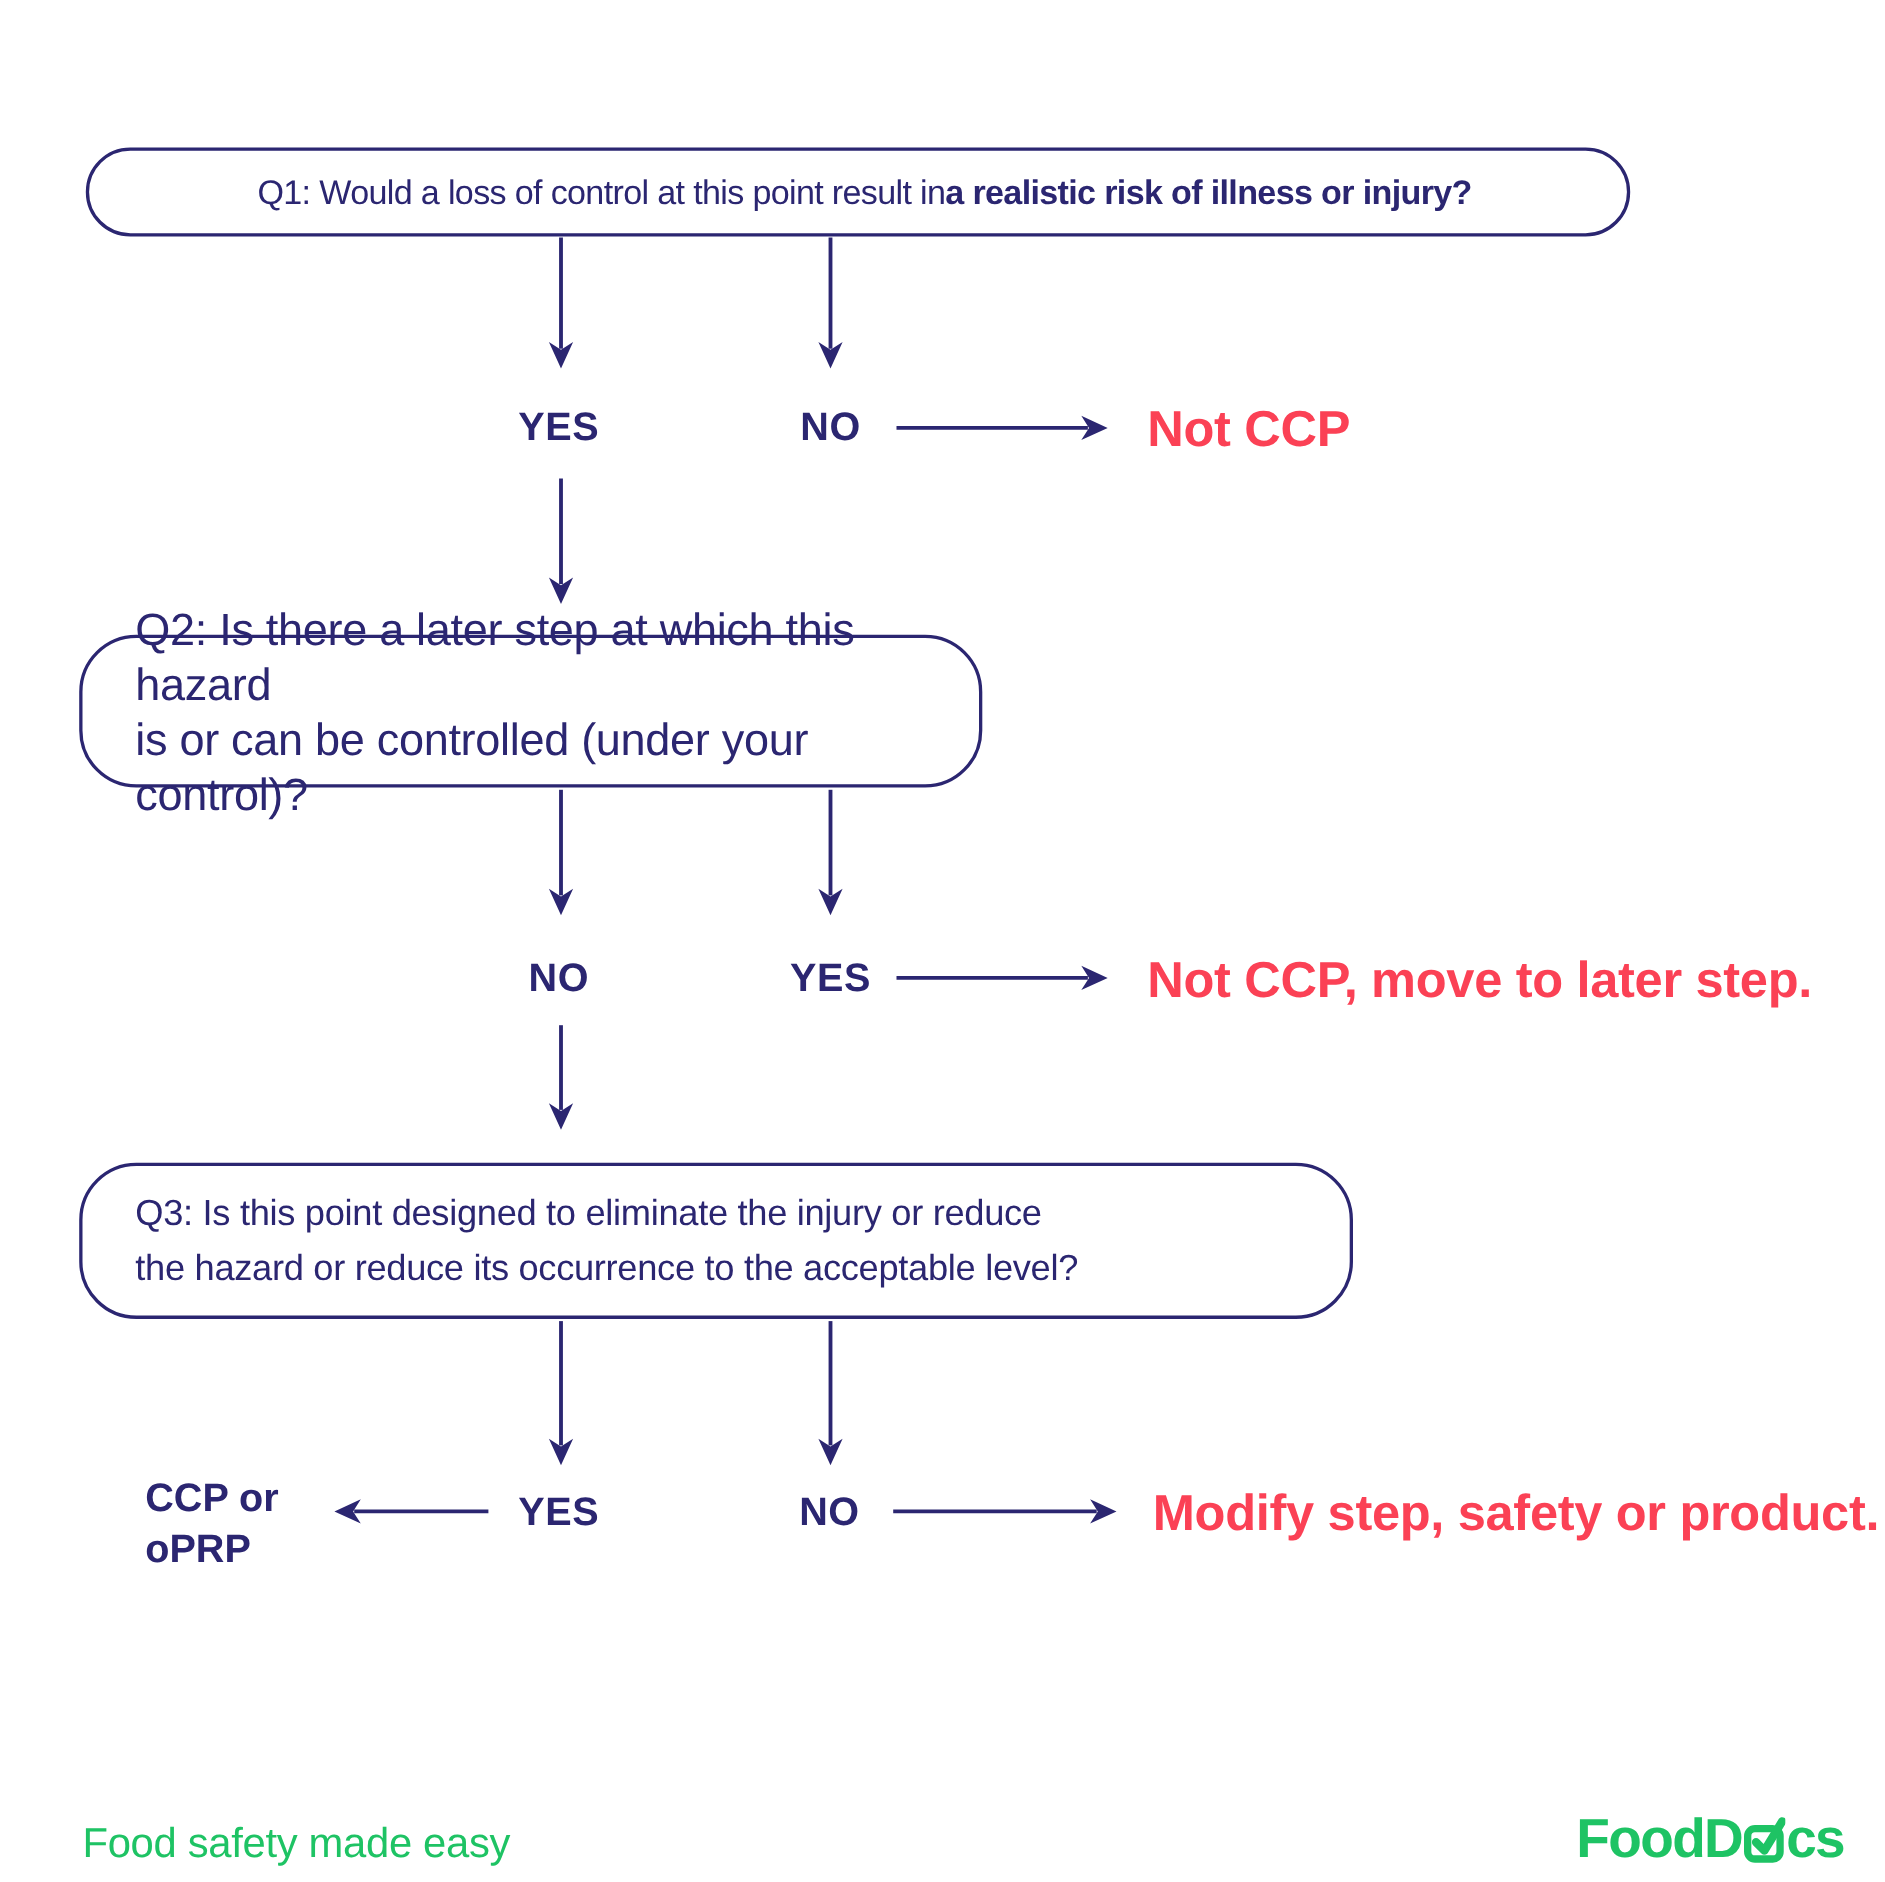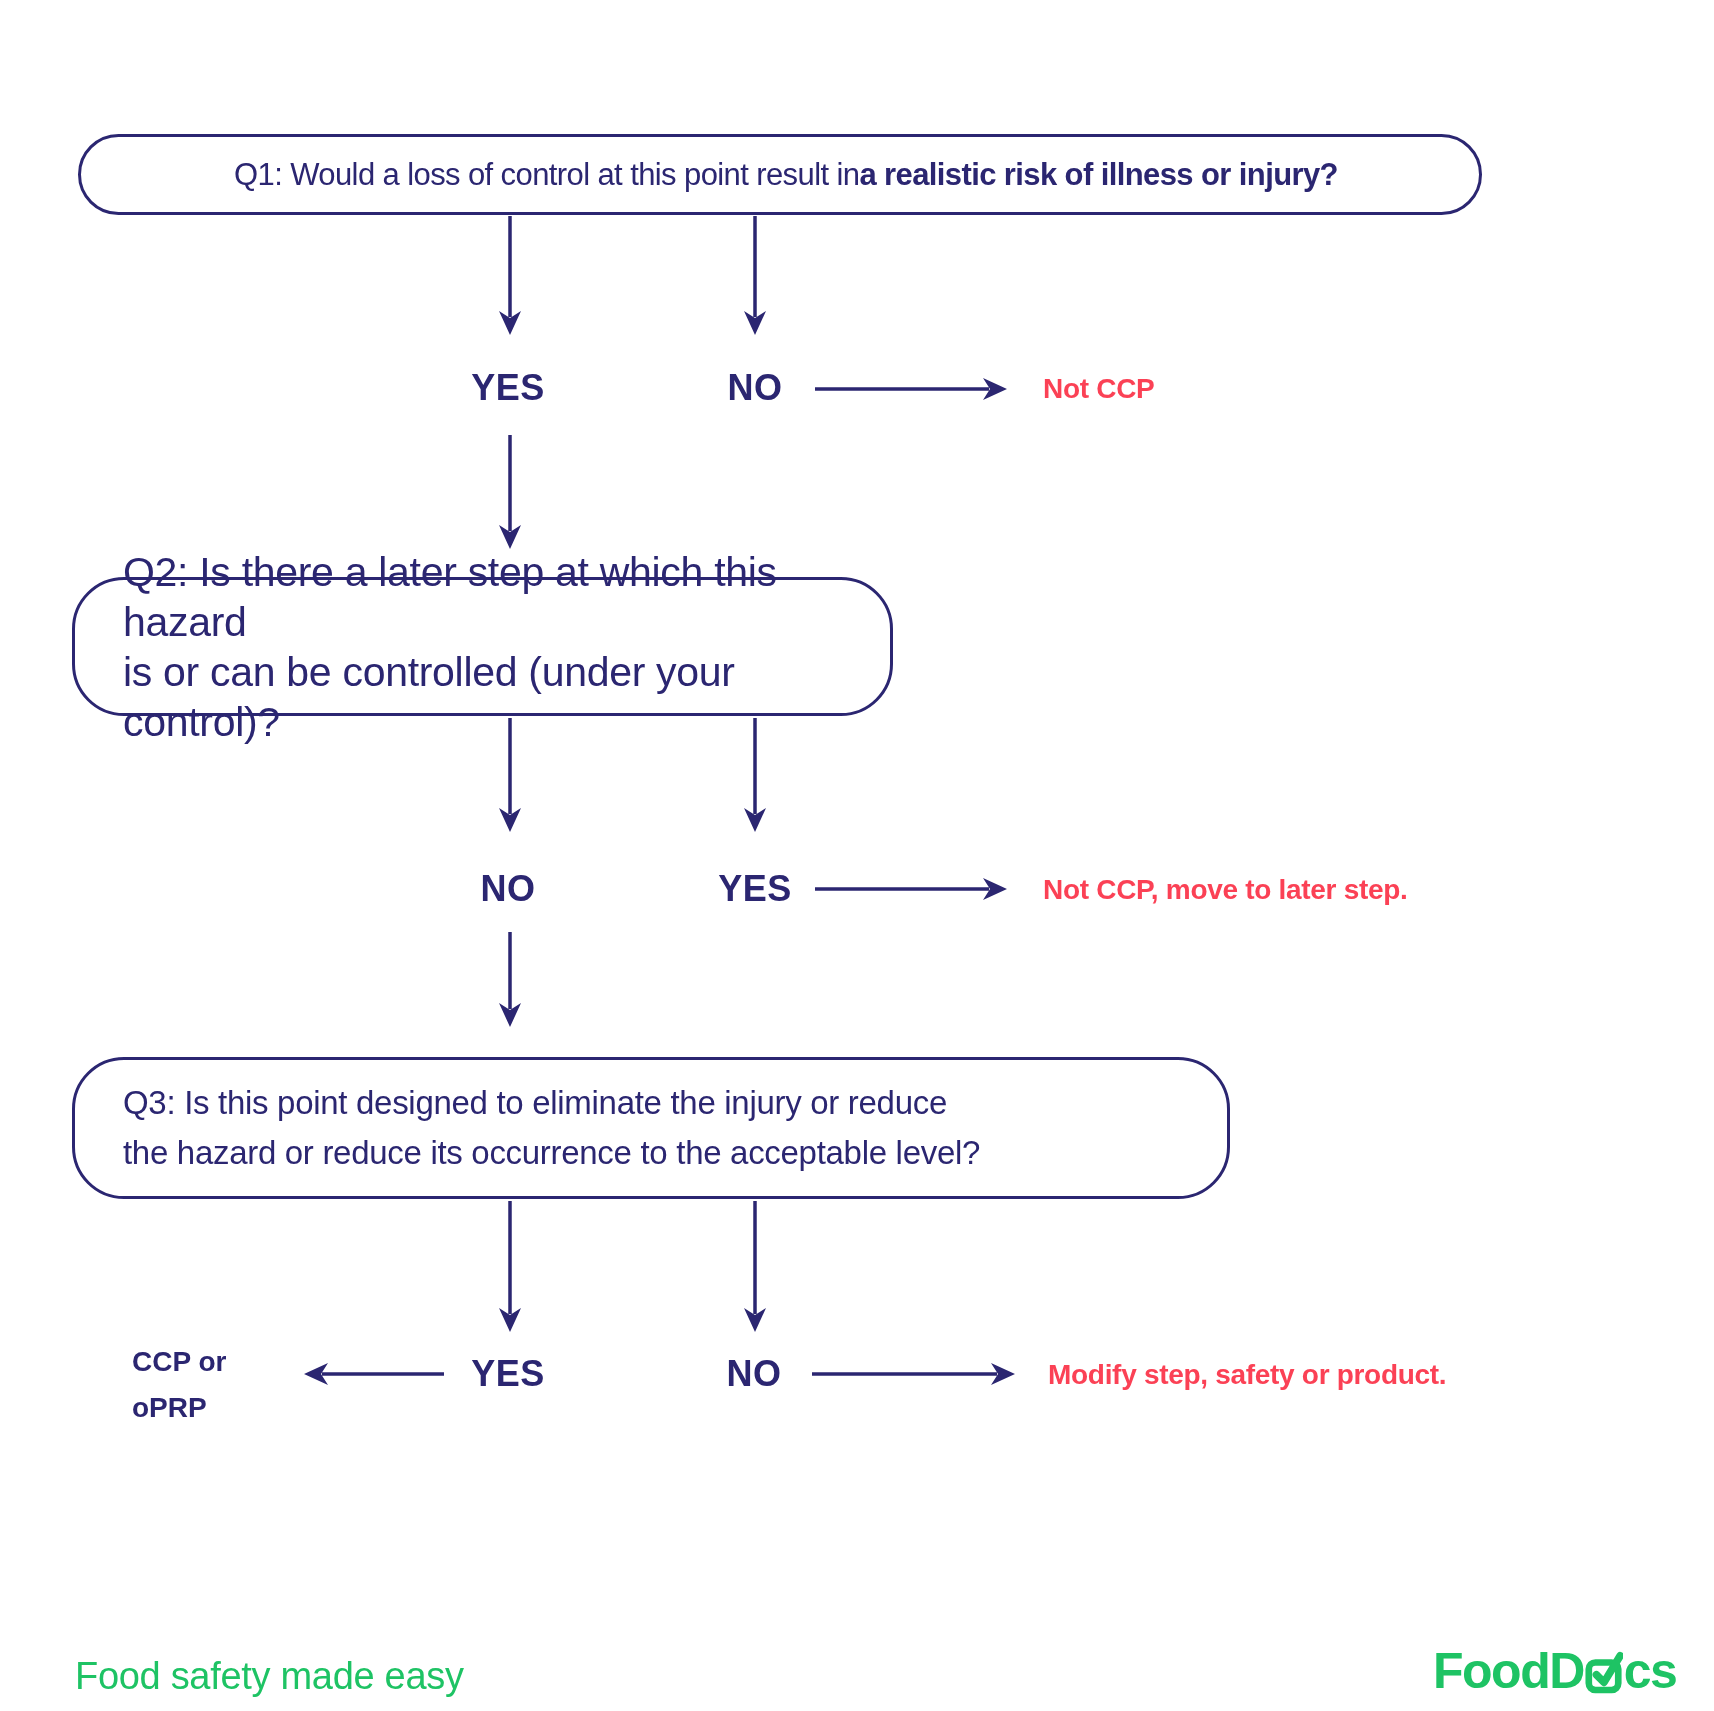--- a/index.html
+++ b/index.html
@@ -62,32 +62,32 @@
     font-size:36px;
     font-weight:bold;
     color:var(--navy);
     letter-spacing:0.5px;
     white-space:nowrap;
   }
   
   .outcome{
     position:absolute;
     transform:translateY(-50%);
-    font-size:28px;
+    font-size:46px;
     font-weight:bold;
     color:var(--red);
     white-space:nowrap;
     letter-spacing:-0.3px;
   }
   
   .ccp-label{
     position:absolute;
     left:132px; top:1297px;
     width:180px;
-    font-size:28px;
+    font-size:36px;
     font-weight:bold;
     line-height:46px;
     color:var(--navy);
   }
   
   .arrows{
     position:absolute;
     left:0; top:0;
     width:1714px; height:1711px;
     pointer-events:none;

